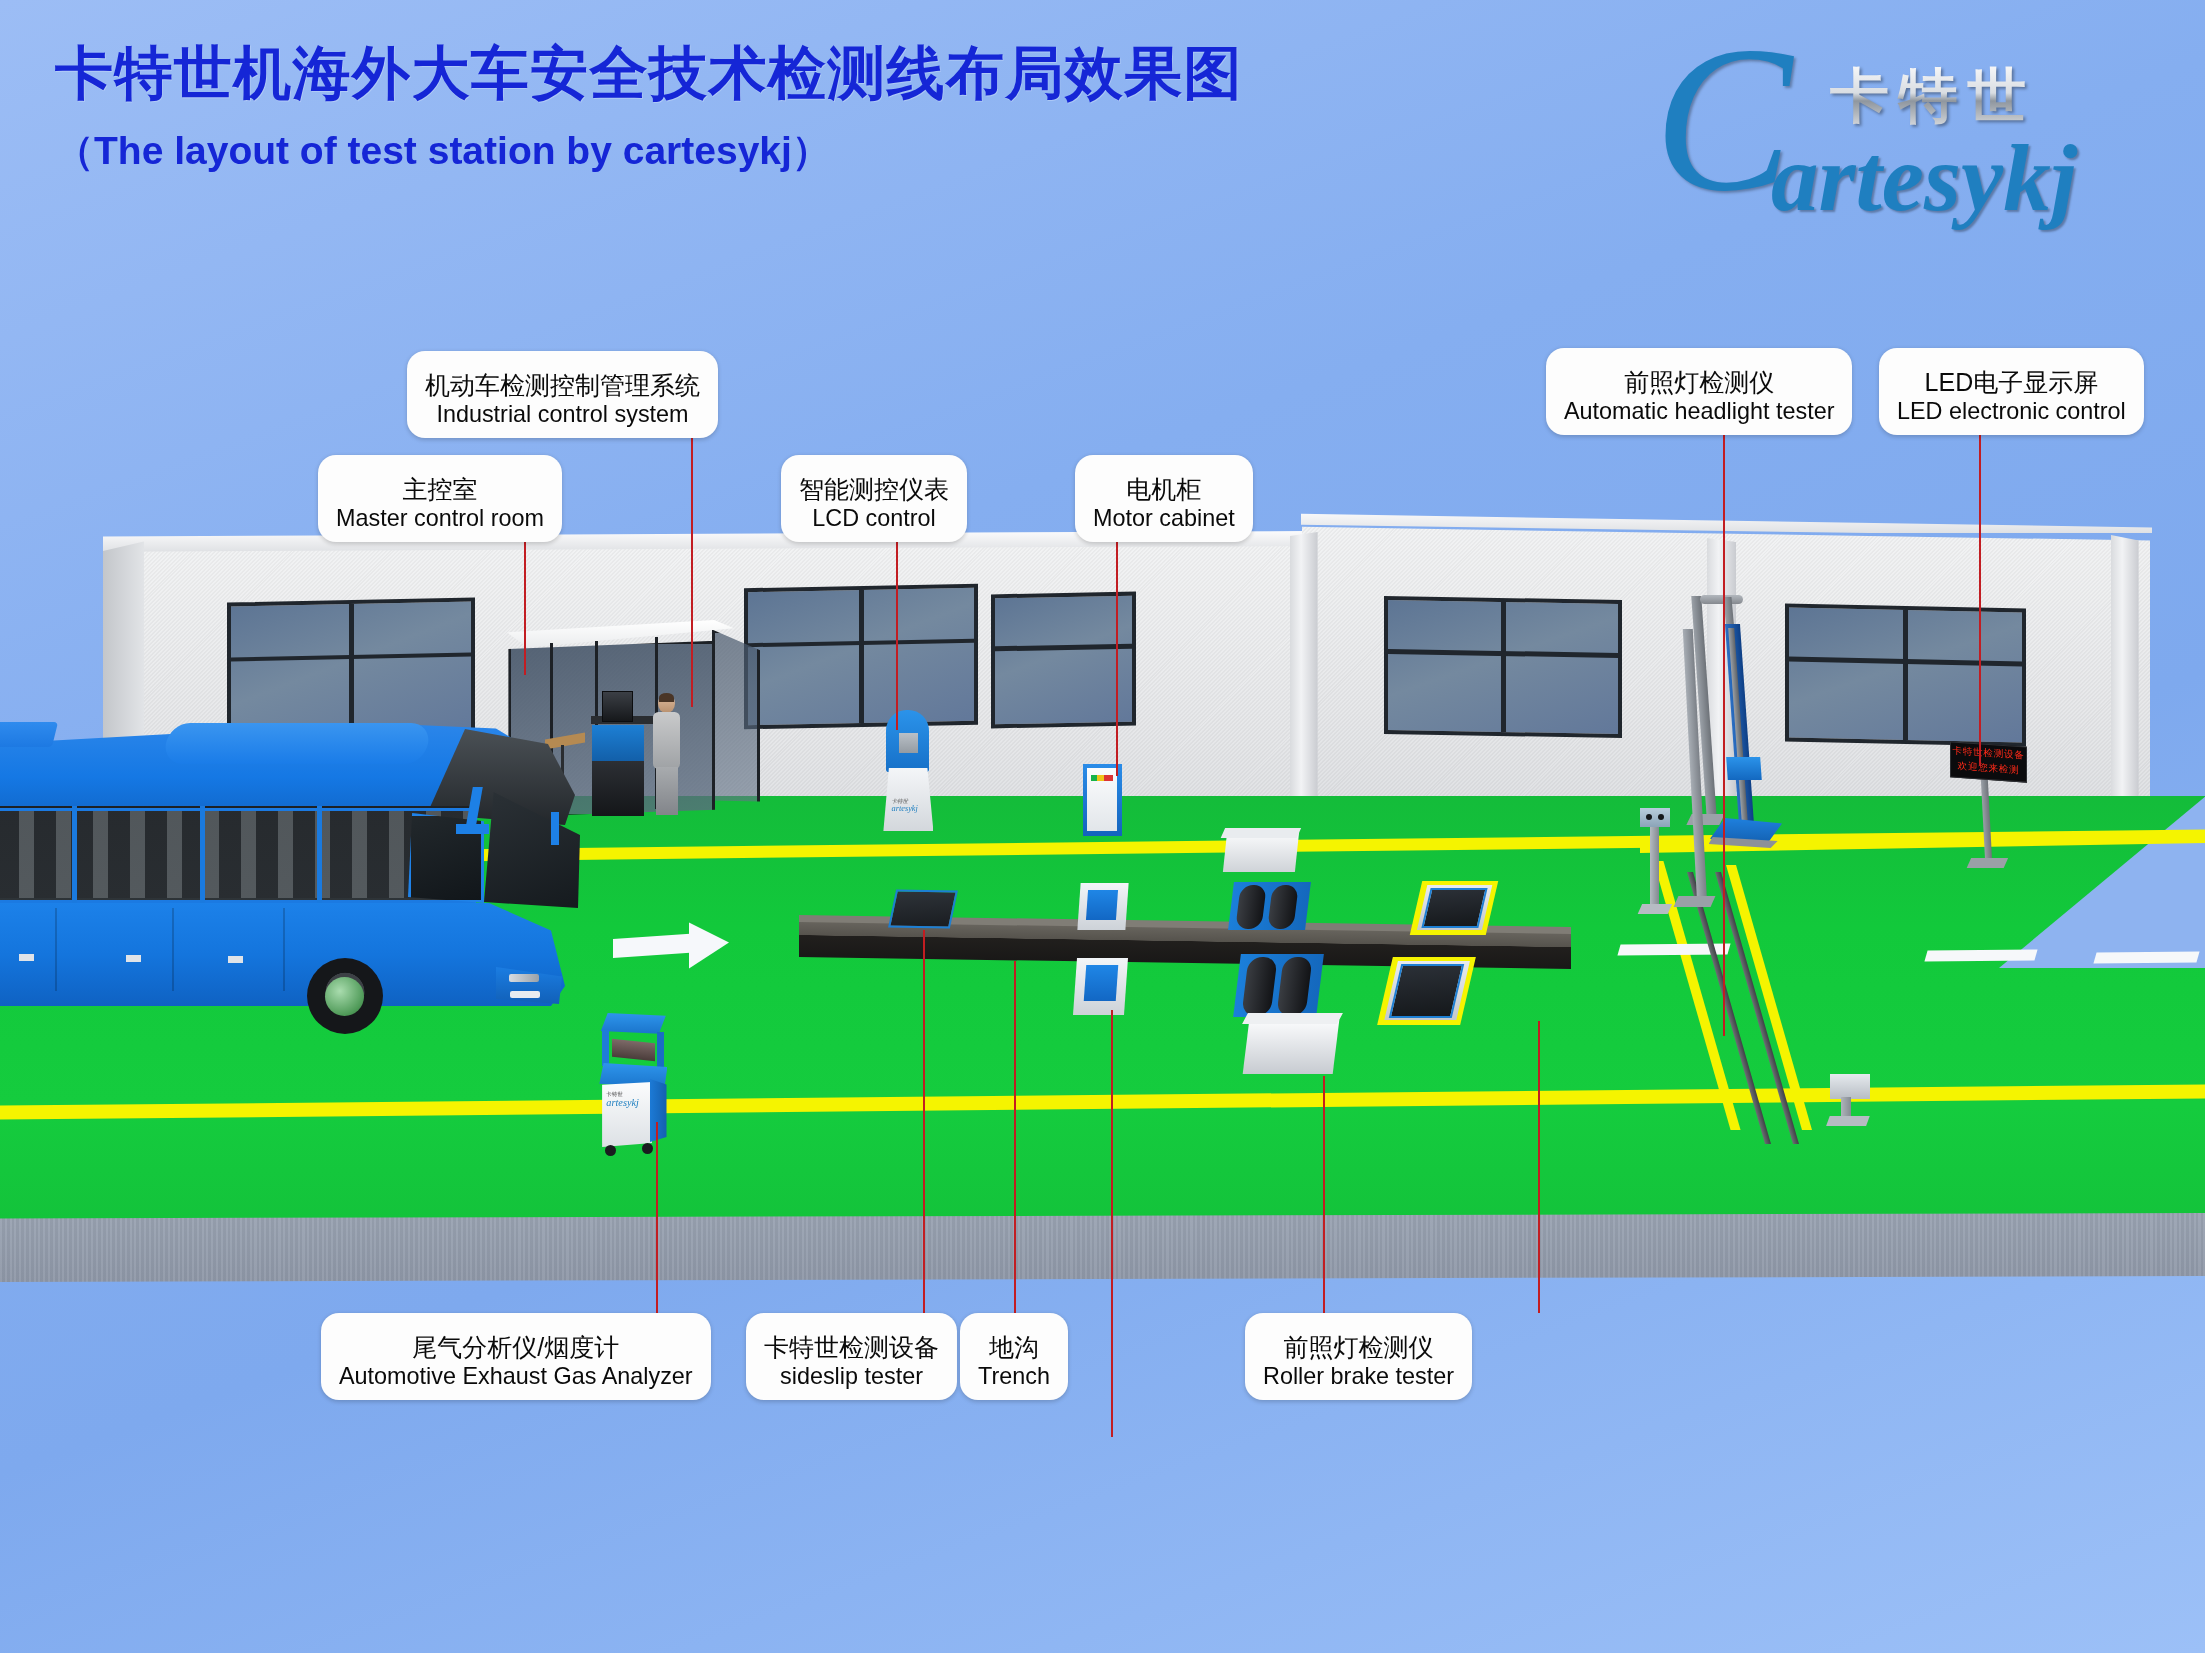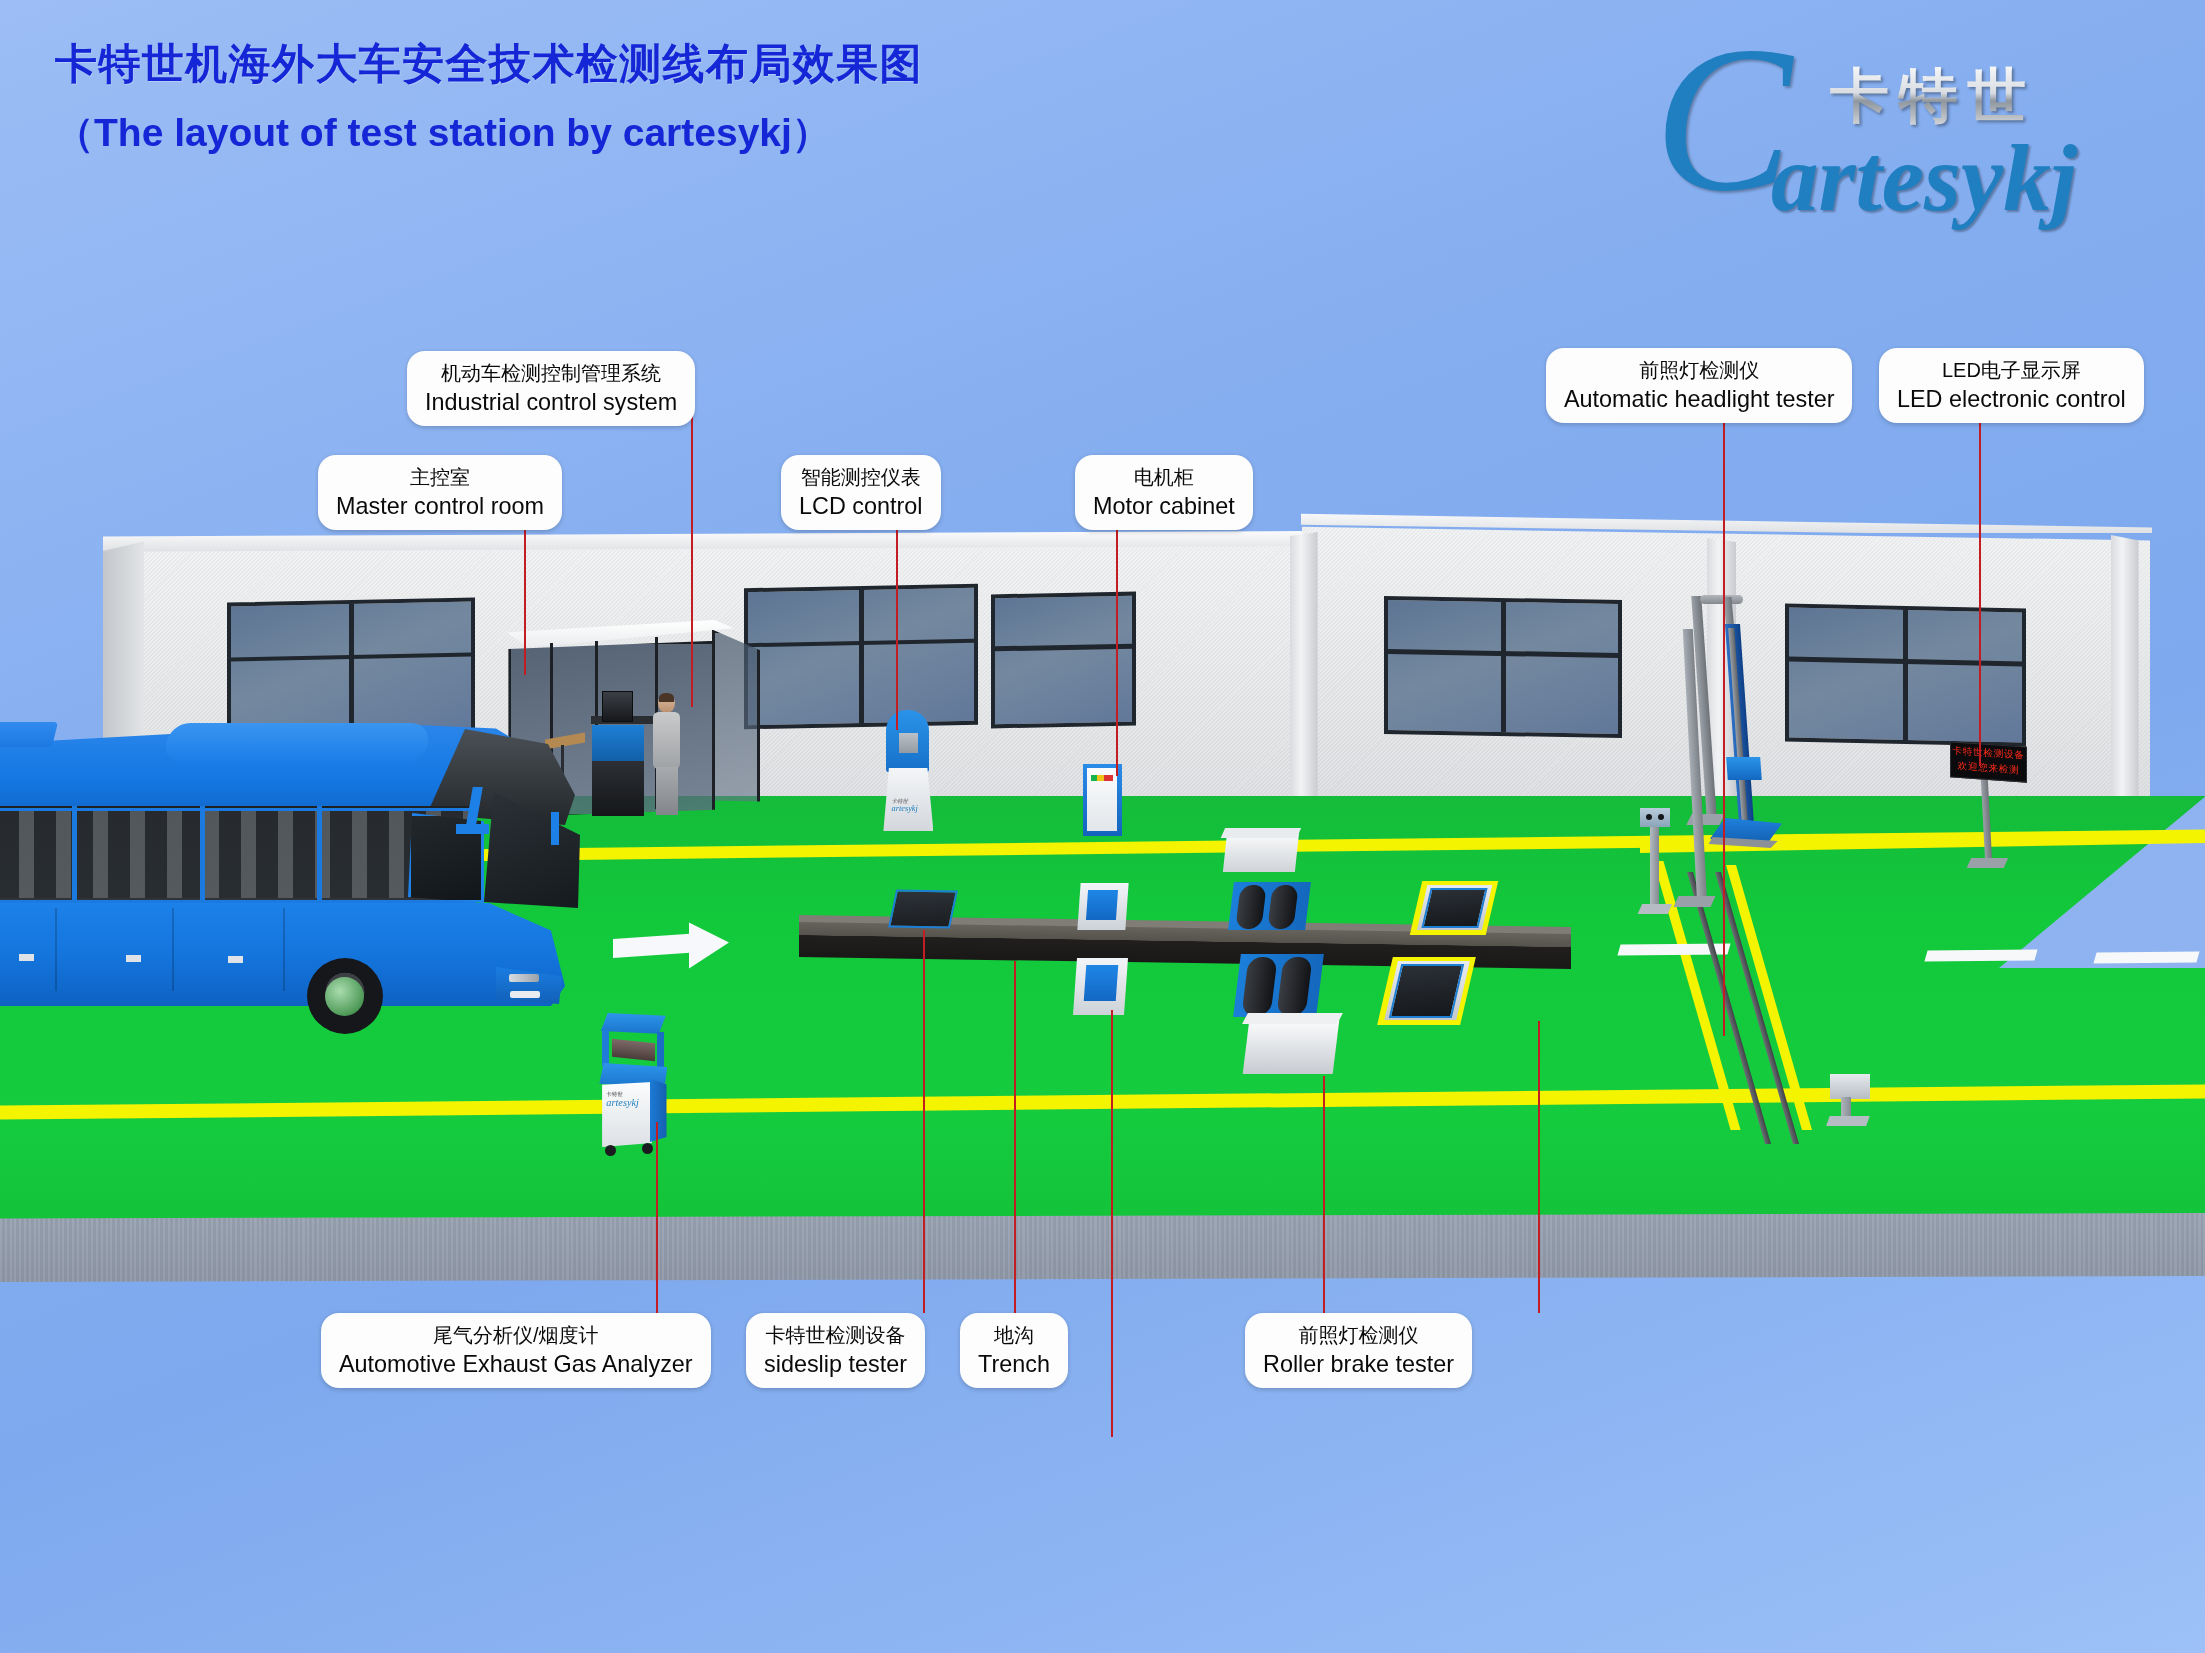--- a/index.html
+++ b/index.html
@@ -6,21 +6,21 @@
   body{
     width:2205px;height:1654px;overflow:hidden;
     font-family:"Liberation Sans","DejaVu Sans",sans-serif;
     background:#8db4f0;
   }
   #stage{position:relative;width:2205px;height:1654px;overflow:hidden;
     background:linear-gradient(160deg,#9cbdf5 0%,#85aef0 35%,#7ea9ee 60%,#9cc0f7 100%);}
 
   
   .title-block{position:absolute;left:55px;top:41px;z-index:60;}
-  .title-cn{font-size:42px;font-weight:bold;color:#1526d6;letter-spacing:1.4px;
+  .title-cn{font-size:58px;font-weight:bold;color:#1526d6;letter-spacing:1.4px;
     line-height:1.1;text-shadow:0.7px 0.7px 0 rgba(255,255,255,.25);white-space:nowrap;}
   .title-en{font-size:39px;font-weight:bold;color:#1526d6;margin-top:25px;
     line-height:1.1;white-space:nowrap;}
 
   .logo{position:absolute;right:41px;top:27.6px;width:510px;height:207px;z-index:60;}
   .logo-c{position:absolute;left:0;top:6.9px;font-size:207px;line-height:172px;
     font-family:"Liberation Serif","DejaVu Serif",serif;font-style:italic;
     color:#1f7fc0;text-shadow:2.1px 2.1px 2.8px rgba(0,0,0,.30);}
   .logo-cn{position:absolute;left:176px;top:29px;font-size:59px;font-weight:bold;
     letter-spacing:9.6px;
@@ -57,21 +57,21 @@
   .wdash{position:absolute;background:#f6f8fa;height:11px;}
 
   
   .trench{position:absolute;background:linear-gradient(180deg,#6d6a63 0%,#56534d 45%,#211f1d 46%,#191817 100%);}
 
   
   .callout{position:absolute;background:#fdfdfd;border-radius:18px;
     box-shadow:0 1.4px 4.1px rgba(0,0,0,.18);
     padding:6.9px 18px 9.6px 18px;text-align:center;color:#0a0a0a;z-index:50;
     white-space:nowrap;}
-  .callout .cn{font-size:20px;line-height:30px;font-weight:400;}
+  .callout .cn{font-size:25px;line-height:30px;font-weight:400;margin-top:12px;}
   .callout .en{font-size:23.4px;line-height:29px;font-weight:400;}
   .leader{position:absolute;background:#c21d22;width:2.1px;z-index:45;}
   .bus{position:absolute;}
 </style>
 </head>
 <body>
 
 <div id="stage">
 
   <div class="title-block">

